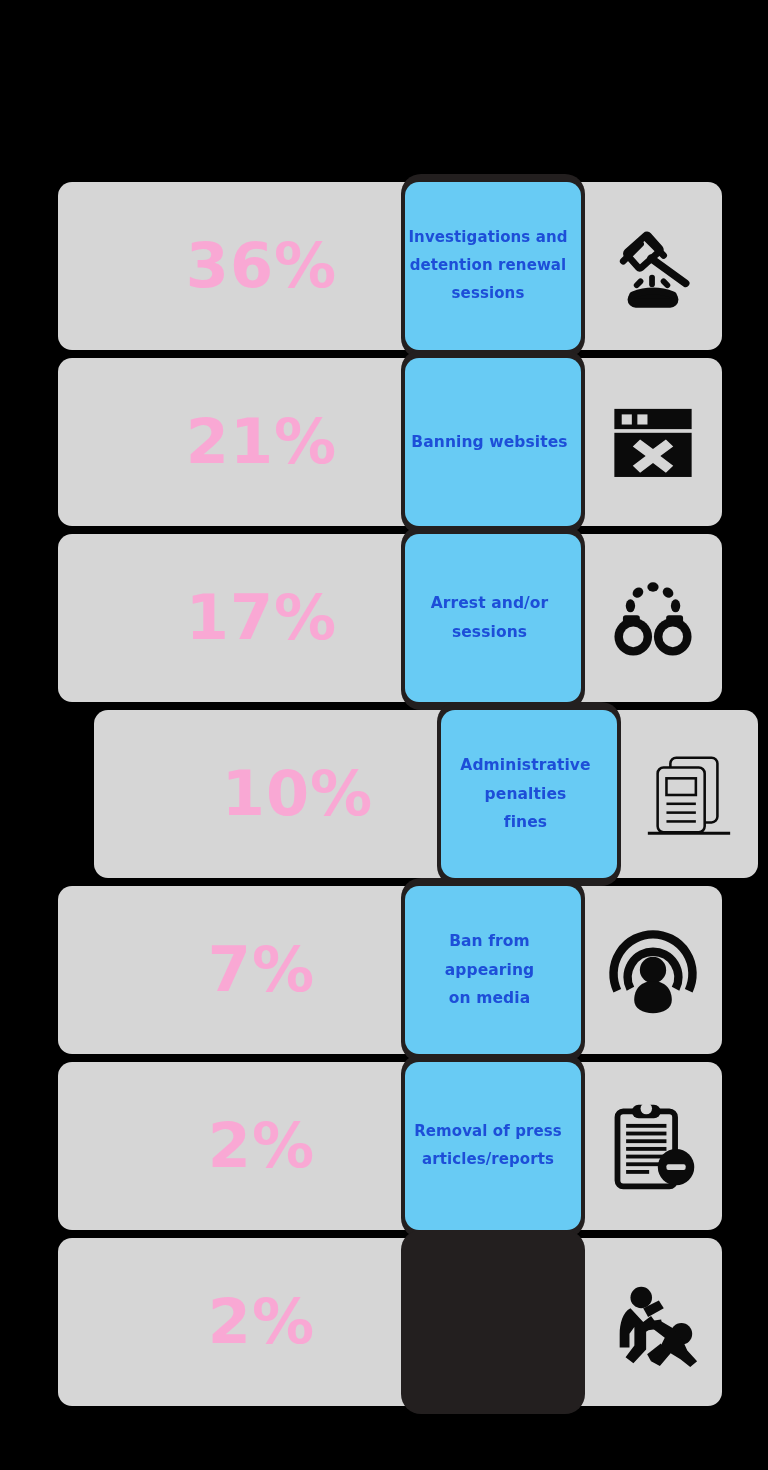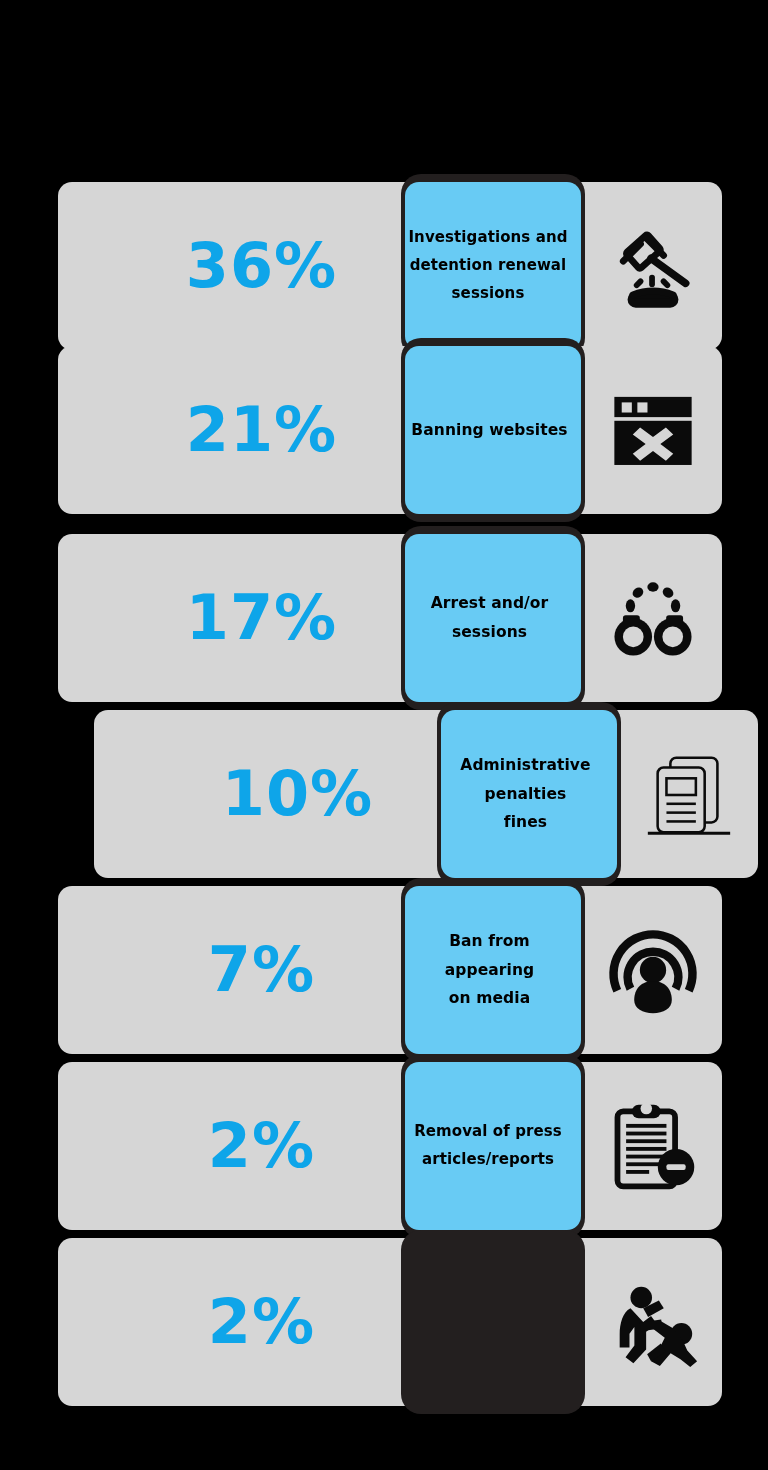--- a/index.html
+++ b/index.html
@@ -47,21 +47,21 @@
   
   .pct {
     position: absolute;
     left: 0;
     top: 0;
     width: 407px;
     height: 168px;
     display: flex;
     align-items: center;
     justify-content: center;
-    color: #0ea5e9;
+    color: #f9a8d4;
     font-family: "DejaVu Sans", sans-serif;
     font-size: 62px;
     font-weight: 700;
     letter-spacing: 1px;
     line-height: 1;
     user-select: none;
   }
 
   
   .label-backing {
@@ -82,21 +82,21 @@
     width: 176px;
     height: 168px;
     background: #68cbf4;
     border-radius: 14px;
     display: flex;
     align-items: center;
     justify-content: center;
     box-sizing: border-box;
   }
   .label-text {
-    color: #000000;
+    color: #1d4ed8;
     font-family: "DejaVu Sans", sans-serif;
     font-size: 15.5px;
     font-weight: 700;
     line-height: 1.85;
     text-align: center;
     letter-spacing: 0.1px;
     white-space: pre-line;
     width: 190px;
     margin-left: -7px;
     user-select: none;
@@ -144,21 +144,21 @@
         <line x1="48" y1="42" x2="84" y2="68" stroke-width="8"></line>
         <line x1="37" y1="66" x2="33" y2="70" stroke-width="6"></line>
         <line x1="49" y1="62" x2="49" y2="69" stroke-width="6"></line>
         <line x1="61" y1="66" x2="65" y2="70" stroke-width="6"></line>
         <rect x="27" y="80" width="46" height="10" rx="5" fill="#0b0b0b"></rect>
         <path d="M29 80 q21 -8 42 0" fill="none"></path>
       </svg>
     </div>
   </div>
 
-  <div class="row" style="top:346px;">
+  <div class="row" style="top:358px;">
     <div class="card"></div>
     <div class="pct">21%</div>
     <div class="label-backing"></div>
     <div class="label-chip">
       <div class="label-text">Banning websites</div>
     </div>
     <div class="icon-cell">
       <svg width="92" height="92" viewBox="0 0 100 100">
         <rect x="8" y="14" width="84" height="22" fill="#0b0b0b"></rect>
         <rect x="16" y="20" width="11" height="11" fill="#d6d6d6"></rect>

